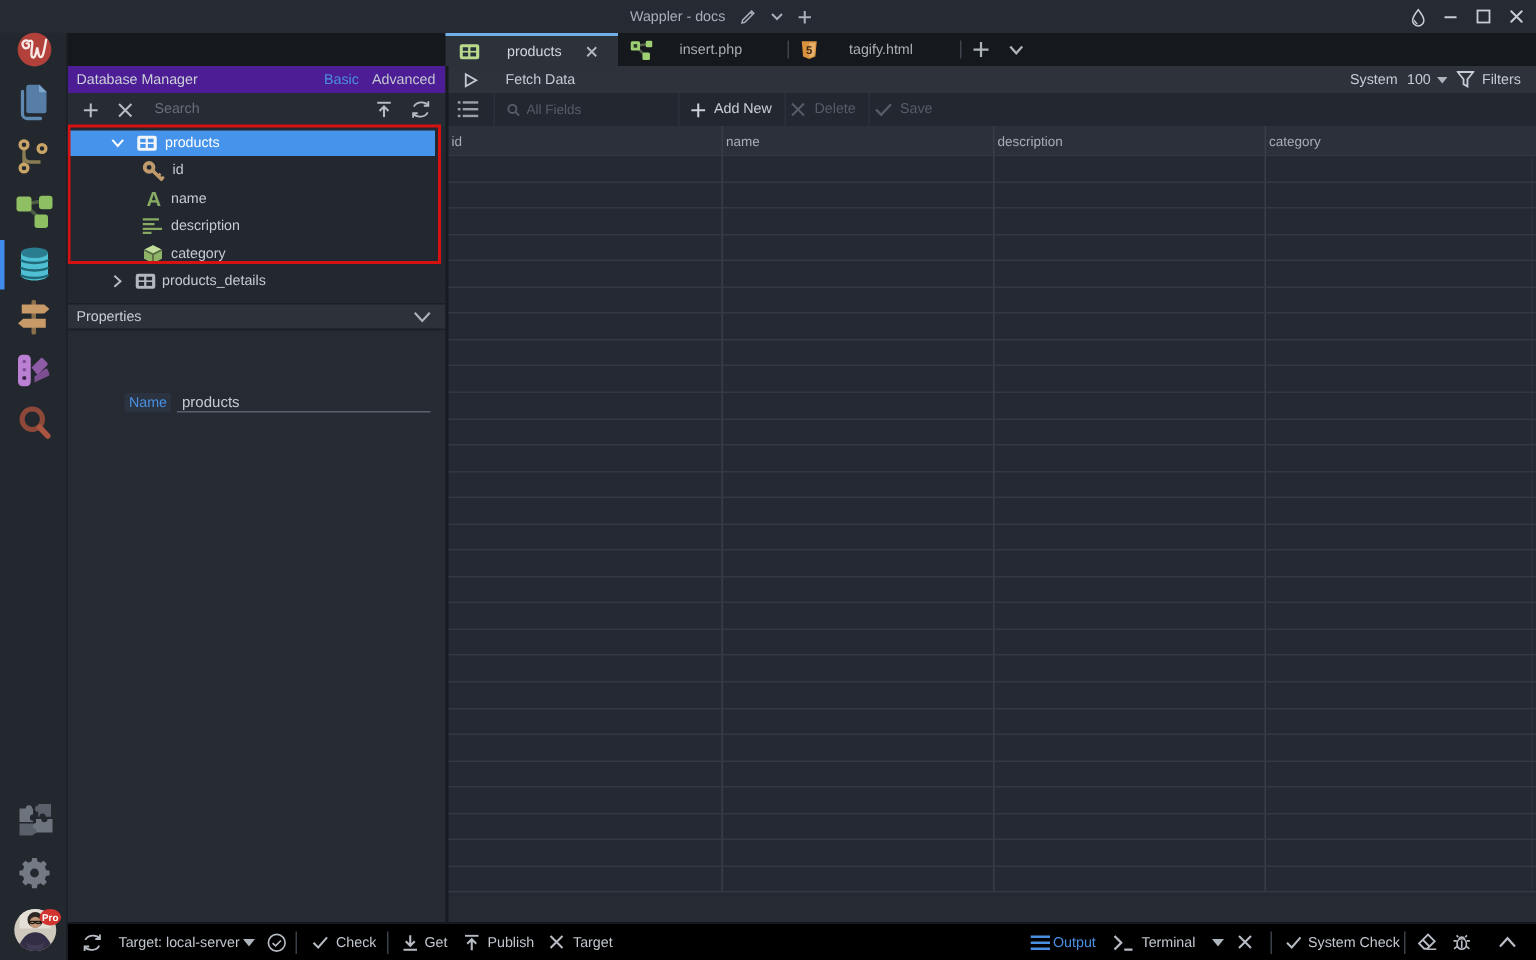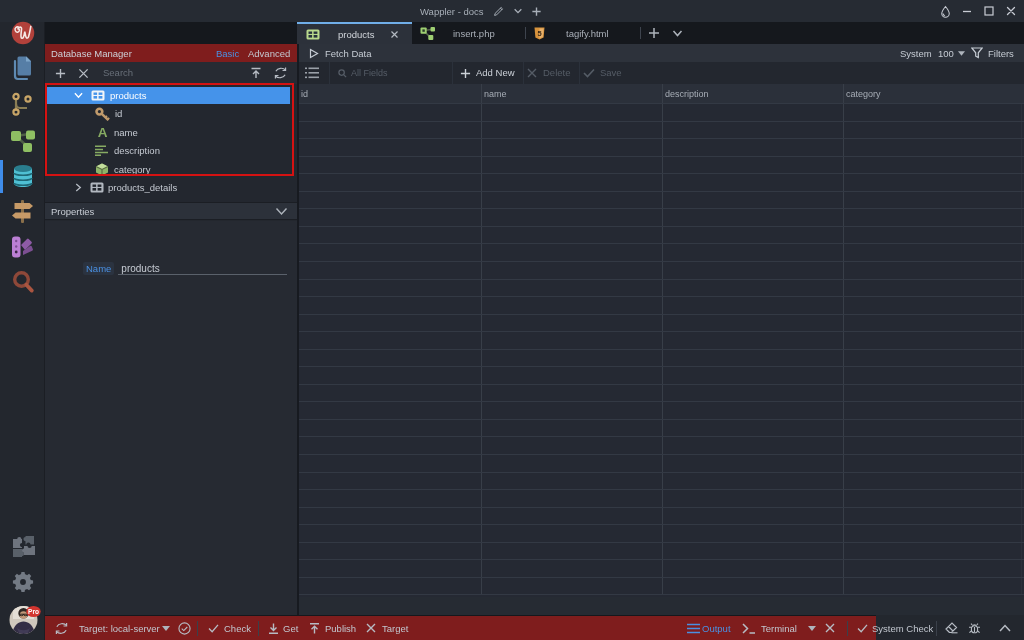--- a/index.html
+++ b/index.html
@@ -13,37 +13,37 @@
   #title-center { left:420px; top:0; height:22px; gap:8px; color:#a8afb8; font-size:9.5px; }
   #win-controls { right:7px; top:0; height:22px; gap:10px; }
 
   #sidebar { left:0; top:22px; width:45px; height:618px; background:#23272e; border-right:1px solid #1b1e24; }
   .sb { position:absolute; }
   #dbactive { left:0; top:160px; width:3px; height:33px; background:#3f8cea; }
 
   #tabstrip { left:45px; top:22px; width:979px; height:22px; background:#15181d; }
   .tabsep { position:absolute; top:27px; width:1px; height:12px; background:#3e444e; }
 
-  #lp-header { left:45px; top:44px; width:252px; height:18px; background:#7f1d1d; font-size:9.5px; color:#ccd1d8; }
+  #lp-header { left:45px; top:44px; width:252px; height:18px; background:#4c1d95; font-size:9.5px; color:#ccd1d8; }
   #lp-toolbar { left:45px; top:62px; width:252px; height:22px; background:#272b33; }
   #lp-tree { left:45px; top:84px; width:252px; height:118px; background:#23272f; }
   .trow { position:absolute; width:252px; height:18px; display:flex; align-items:center; font-size:9.5px; color:#c6cbd3; }
   #redbox { left:45px; top:83px; width:249px; height:93px; border:2px solid #d51212; z-index:5; }
   #lp-props-bar { left:45px; top:202px; width:252px; height:18px; background:#2c313a; border-top:1px solid #1b1e24; border-bottom:1px solid #1b1e24; font-size:9.5px; color:#c9ced6; }
   #lp-props { left:45px; top:221px; width:252px; height:394px; background:#262a32; }
 
   #fetchbar { left:297px; top:44px; width:727px; height:18px; background:#2d323b; font-size:9.5px; color:#c6ccd4; }
   #toolbar2 { left:297px; top:62px; width:727px; height:22px; background:#23272f; }
   #tblhead { left:297px; top:84px; width:727px; height:19px; background:#2b303a; font-size:9px; color:#a7adb6; }
   #tblbody { left:297px; top:103px; width:727px; height:494px; background:#252933; }
   .vline { position:absolute; top:84px; width:1px; height:510px; background:#383e48; }
   .hline { position:absolute; left:297px; width:727px; height:1px; background:#333944; }
   #scrolltrack { left:297px; top:597px; width:727px; height:18px; background:#262b33; }
 
-  #statusbar { left:0; top:615px; width:876px; height:25px; background:#7f1d1d; border-top:1px solid #15181d; font-size:9.5px; color:#c2c7cf; white-space:nowrap; }
+  #statusbar { left:0; top:615px; width:1024px; height:25px; background:#000000; border-top:1px solid #15181d; font-size:9.5px; color:#c2c7cf; white-space:nowrap; }
   #statusbar .it { position:absolute; top:0; height:24px; display:flex; align-items:center; }
   #sidebar, .sb, #dbactive { z-index:20; }
 </style>
 </head>
 <body>
 
 <div id="titlebar" class="abs"></div>
 <div id="title-center" class="abs flexc">
   <span>Wappler - docs</span>
   <svg width="13" height="13" viewBox="0 0 16 16" fill="none" stroke="#a8afb8" stroke-width="1.2">
@@ -297,21 +297,21 @@
   </div>
   <div class="abs" style="left:73px; top:53px; width:169px; height:1px; background:#5a616b;"></div>
 </div>
 
 <div class="abs" style="left:297px; top:44px; width:2px; height:571px; background:#171a20; z-index:6;"></div>
 
 <div id="fetchbar" class="abs">
   <svg class="abs" style="left:12px; top:4px;" width="10" height="11" viewBox="0 0 10 11" fill="none" stroke="#c6ccd4" stroke-width="1.2">
       <path d="M1.5 1.5 L8.5 5.5 L1.5 9.5 Z"></path>
     </svg>
-  <span class="abs" style="left:28px; top:4px;text-align:right;">Fetch Data</span>
+  <span class="abs" style="left:40px; top:4px;text-align:right;">Fetch Data</span>
   <span class="abs" style="left:603px; top:4px;">System</span>
   <span class="abs" style="left:641px; top:4px;">100</span>
   <svg class="abs" style="left:661px; top:7px;" width="7" height="5" viewBox="0 0 8 5" fill="#aeb4bc">
       <path d="M0 0 H8 L4 5 Z"></path>
     </svg>
   <svg class="abs" style="left:674px; top:3px;" width="12" height="12" viewBox="0 0 12 12" fill="none" stroke="#c6ccd4" stroke-width="1.2">
       <path d="M0.8 1 H11.2 L7.3 5.8 V10.6 L4.7 9.2 V5.8 Z"></path>
     </svg>
   <span class="abs" style="left:691px; top:4px;">Filters</span>
 </div>

